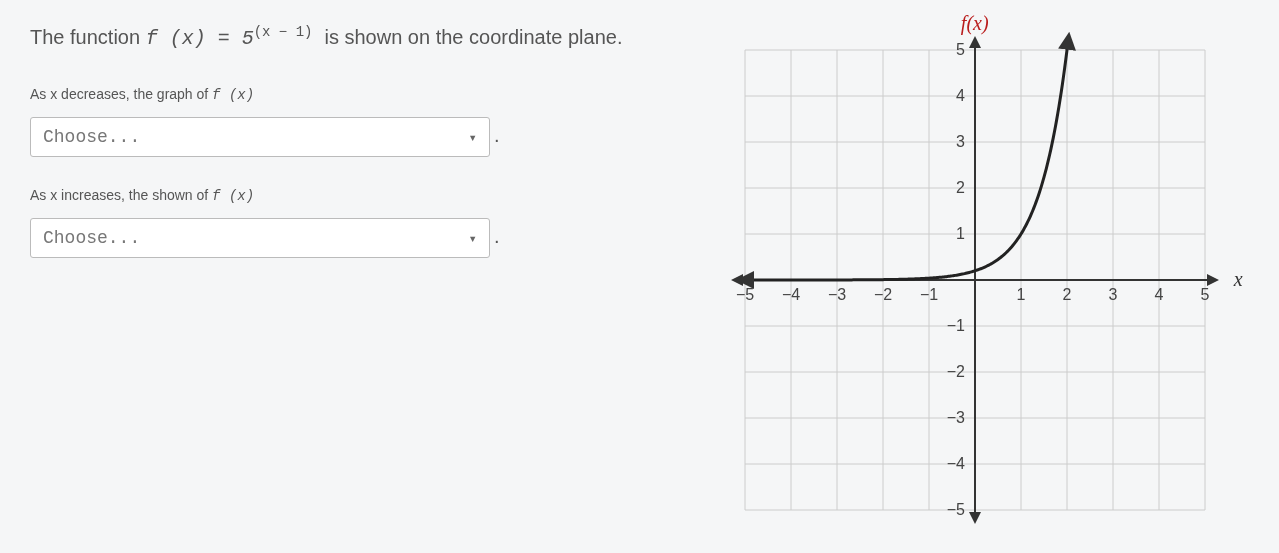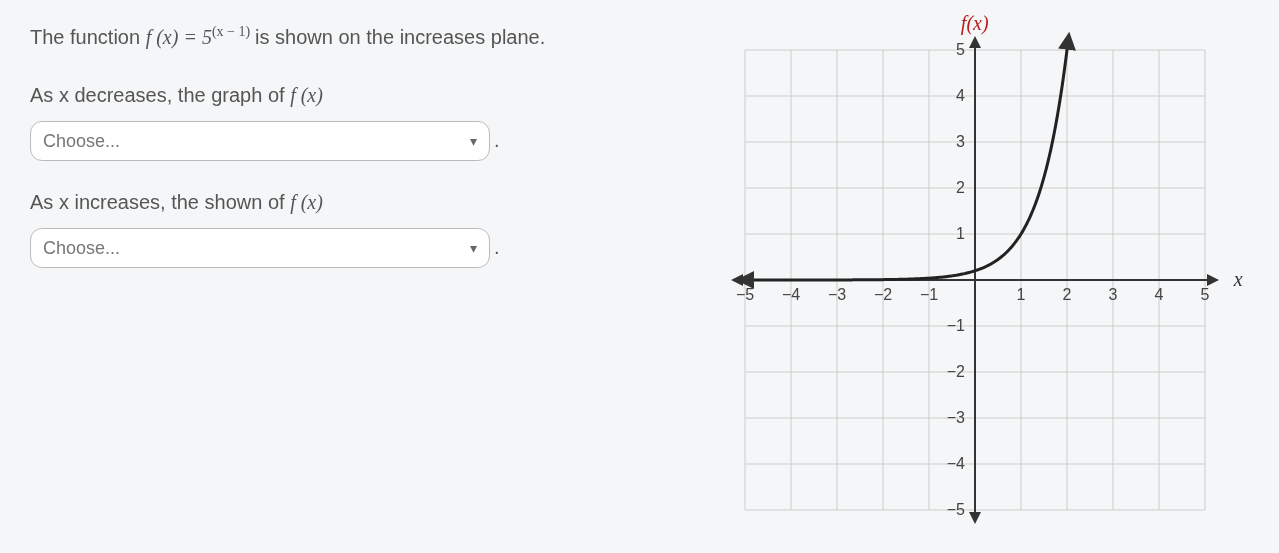--- a/index.html
+++ b/index.html
@@ -23,45 +23,46 @@
       justify-content: center;
       padding-top: 10px;
     }
     .question-text {
       font-size: 20px;
       line-height: 1.7;
       color: #555;
       margin-bottom: 16px;
     }
     .math {
-      font-family: Liberation Serif, serif;
+      font-family: Liberation Mono, monospace;
       font-style: italic;
     }
     .sup { font-size: 0.7em; vertical-align: super; font-style: normal; }
     .section {
       margin-top: 30px;
     }
     .prompt-line {
-      font-size: 20px;
+      font-size: 14px;
       color: #555;
       margin-bottom: 14px;
     }
     .dropdown {
       display: inline-flex;
       align-items: center;
       justify-content: space-between;
       width: 460px;
       height: 40px;
       background: #fff;
       border: 1px solid #bbb;
-      border-radius: 12px;
+      border-radius: 3px;
       padding: 0 12px;
       font-size: 18px;
       color: #777;
       cursor: pointer;
+      font-family: Liberation Mono, monospace;
     }
     .dropdown .chev { color: #666; font-size: 14px; }
     .plot-wrap {
       position: relative;
     }
     svg { display: block; }
     .axis-label-top {
       position: absolute;
       top: -18px;
       left: 50%;
@@ -84,21 +85,21 @@
   </style>
 </head>
 <body>
 
 <div class="left-col">
   <p class="question-text">
     <span>The function </span>
     <span class="math">
       <span>f (x) = 5</span><span class="sup">(x − 1)</span>
     </span>
-    <span> is shown on the increases plane.</span>
+    <span> is shown on the coordinate plane.</span>
   </p>
 
   <div class="section">
     <p class="prompt-line">
       <span>As x decreases, the graph of </span>
       <span class="math">f (x)</span>
     </p>
     <div>
       <div class="dropdown">
         <span>Choose...</span>

